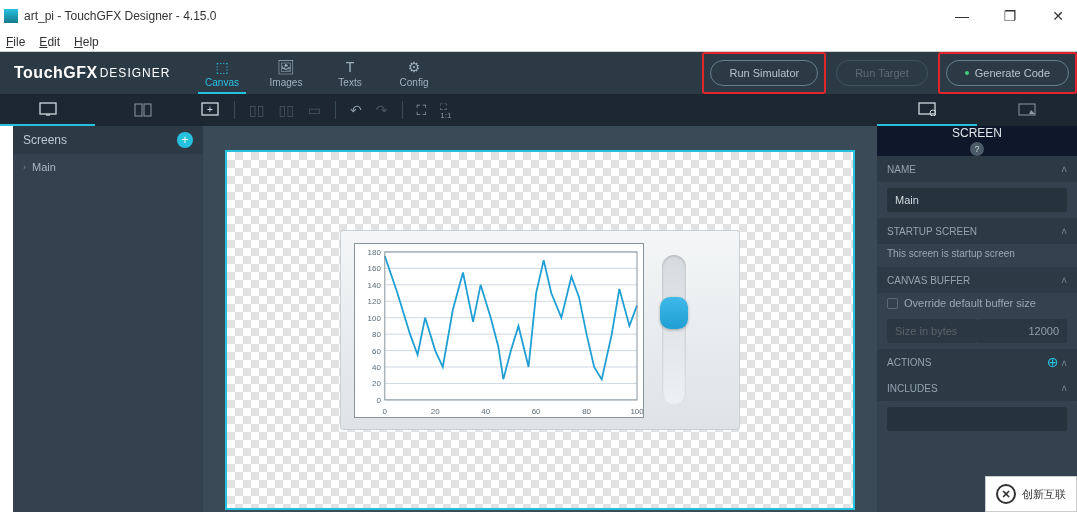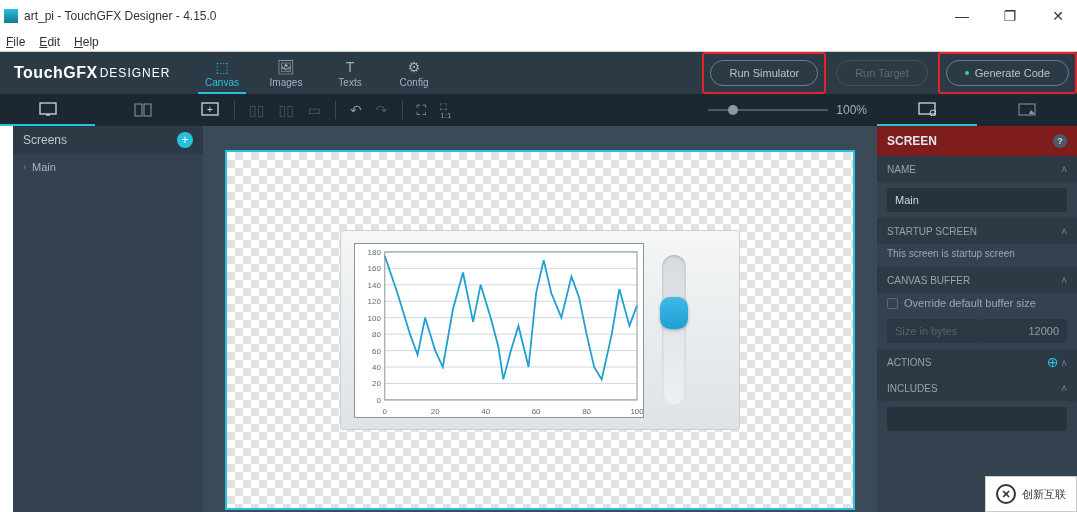--- a/index.html
+++ b/index.html
@@ -69,21 +69,21 @@
     display: flex; align-items: center; justify-content: center;
   }
   .widget { width: 400px; height: 200px; background: linear-gradient(#f4f6f7,#dfe3e6); border-radius: 4px; display: flex; align-items: center; padding: 10px 14px; gap: 18px; box-shadow: inset 0 0 0 1px #c9d0d5; }
   .chartbox { width: 290px; height: 175px; background: #fff; border: 1px solid #88949c; position: relative; }
   .chartbox svg { position: absolute; inset: 0; }
   .slider { width: 24px; height: 150px; background: linear-gradient(#d6dbdf,#eef1f3); border-radius: 12px; position: relative; box-shadow: inset 0 1px 3px rgba(0,0,0,.2); }
   .slider .knob { position: absolute; top: 42px; left: -2px; width: 28px; height: 32px; border-radius: 10px; background: linear-gradient(#3fb9e8,#1f9fd4); box-shadow: 0 1px 3px rgba(0,0,0,.3); }
 
   
   .rightpanel { width: 200px; background: #33424e; color: #bcc8d0; display: flex; flex-direction: column; font-size: 11px; overflow: hidden; }
-  .sec-title { height: 30px; display: flex; align-items: center; padding: 0 10px; background: #7f1d1d; color: #e0e6ea; font-weight: 700; font-size: 12px; justify-content: space-between; }
+  .sec-title { height: 30px; display: flex; align-items: center; padding: 0 10px; background: #0f172a; color: #e0e6ea; font-weight: 400; font-size: 12px; justify-content: space-between; flex-direction: column; }
   .sec-sub { height: 26px; display: flex; align-items: center; justify-content: space-between; padding: 0 10px; background: #2c3a46; color: #94a4af; font-size: 10px; }
   .chev { color: #7a8892; font-size: 10px; }
   .field { padding: 6px 10px; }
   .input { height: 24px; background: #26323c; border: none; width: 100%; color: #cfd8de; padding: 0 8px; font-size: 11px; border-radius: 3px; }
   .row2 { display: flex; }
   .row2 .input { flex: 1; }
   .note { padding: 4px 10px 8px; color: #9aa8b2; font-size: 10px; }
   .chk { display: flex; align-items: center; gap: 6px; padding: 4px 10px; color: #9aa8b2; }
   .chk .box { width: 11px; height: 11px; border: 1px solid #5a6b77; border-radius: 2px; }
   .help { width: 14px; height: 14px; border-radius: 50%; background: #4a5a66; color: #cfd8de; font-size: 9px; display: flex; align-items: center; justify-content: center; }
@@ -181,26 +181,20 @@
     <span class="ico" style="opacity:.4">▯▯</span>
     <span class="ico" style="opacity:.4">▭</span>
     <span class="sep"></span>
     <span class="ico">↶</span>
     <span class="ico" style="opacity:.4">↷</span>
     <span class="sep"></span>
     <span class="ico">⛶</span>
     <span class="ico" style="font-size:9px">
       ⛶<div style="font-size:8px;line-height:6px">1:1</div>
     </span>
-    <div class="zoom">
-      <div class="zoomtrack">
-          <div class="thumb"></div>
-        </div>
-      <span>100%</span>
-    </div>
   </div>
   <div class="right">
     <div class="tabicon active">
       <svg width="18" height="14">
           <rect x="1" y="1" width="16" height="11" fill="none" stroke="#cfd8de" stroke-width="1.3"></rect>
           <circle cx="15" cy="11" r="3" fill="none" stroke="#cfd8de"></circle>
         </svg>
     </div>
     <div class="tabicon">
       <svg width="18" height="14">

